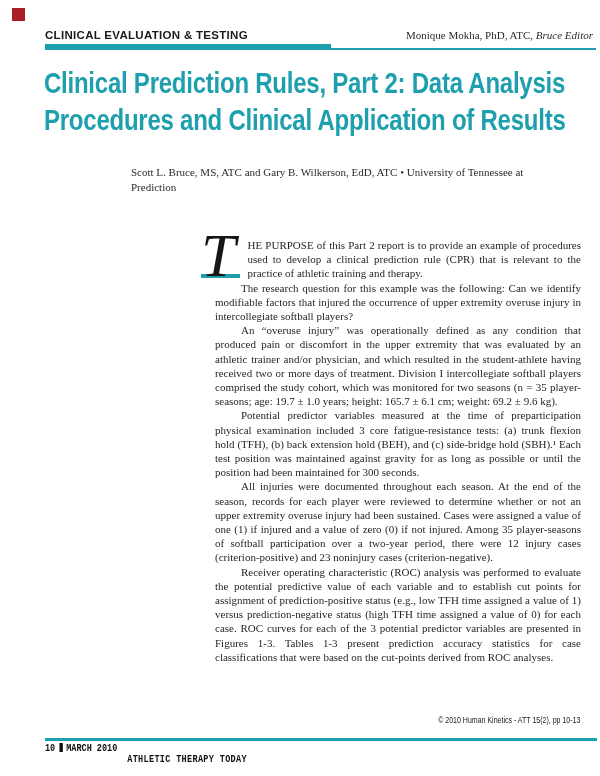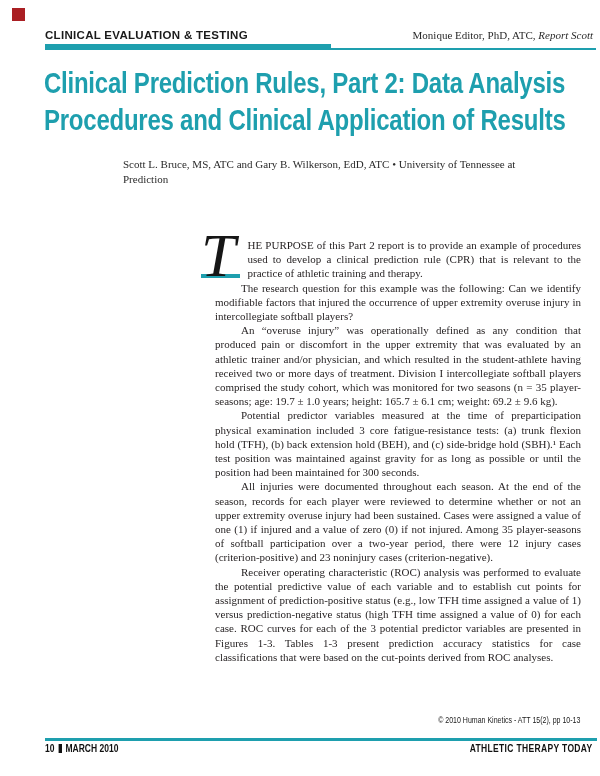--- a/index.html
+++ b/index.html
@@ -21,58 +21,58 @@
   .rule-thick { position:absolute; left:0; top:0; width:286px; height:5.5px; background:#1e9fae; }
   .rule-thin  { position:absolute; left:286px; right:0; bottom:0; height:2px; background:#1e9fae; }
 
   
   .title { position:absolute; left:44px; top:64px; margin:0; color:#1e9fae;
     font-family:"Liberation Sans", sans-serif; font-weight:bold; font-size:30px;
     line-height:37px; letter-spacing:-0.3px; transform:scaleX(0.80); transform-origin:left top; }
   .title .t-line { display:block; white-space:nowrap; }
 
   
-  .byline { position:absolute; left:123px; top:157px; width:430px; margin:0;
+  .byline { position:absolute; left:123px; top:157px; width:430px; margin:8px;
     font-size:11px; line-height:14.5px; color:#2a2a2a; }
   .byline span { display:block; }
 
   
   .body-col { position:absolute; left:215px; top:238px; width:366px;
     font-size:11px; line-height:14.2px; text-align:justify; }
   .body-col p { margin:0; }
   .body-col p.indent { text-indent:26px; }
   .dropcap { float:left; font-style:italic; font-weight:normal; color:#161616;
     font-size:62px; line-height:34px; padding:0 5px 2px 0; margin:0 7px 0 -14px;
     border-bottom:4px solid #1e9fae; }
 
   
   .copyright { position:absolute; right:20px; top:715px; margin:0;
     font-family:"Liberation Sans", sans-serif; font-size:9px; color:#1a1a1a;
     letter-spacing:0; transform:scaleX(0.78); transform-origin:right top; white-space:nowrap; }
 
   
   .footer-rule { position:absolute; left:45px; right:3px; top:738px; height:2.5px; background:#1e9fae; }
   .footer-row { position:absolute; left:45px; right:7px; top:743px; display:flex;
-    justify-content:space-between; font-family:Liberation Sans, sans-serif;
-    font-weight:bold; font-size:10px; color:#111; }
+    justify-content:space-between; font-family:Liberation Mono, monospace;
+    font-weight:bold; font-size:10px; color:#111;flex-direction:column; }
   .footer-left  { transform:scaleX(0.85); transform-origin:left top; white-space:nowrap; }
   .footer-right { transform:scaleX(0.85); transform-origin:right top; white-space:nowrap; letter-spacing:0.4px; }
   .blacksq { display:inline-block; width:4px; height:9px; background:#111;
     margin:0 4px 0 5px; vertical-align:-1px; }
 </style>
 </head>
 <body>
 
 <div class="page">
 
   <div class="corner-mark"></div>
 
   <div class="header-row">
     <span class="section-label">CLINICAL EVALUATION &amp; TESTING</span>
-    <span class="editor"><span>Monique Editor, PhD, ATC, </span><i>Report Scott</i></span>
+    <span class="editor"><span>Monique Mokha, PhD, ATC, </span><i>Bruce Editor</i></span>
   </div>
   <div class="header-rule">
     <div class="rule-thick"></div>
     <div class="rule-thin"></div>
   </div>
 
   <h1 class="title">
     <span class="t-line">Clinical Prediction Rules, Part 2: Data Analysis</span>
     <span class="t-line">Procedures and Clinical Application of Results</span>
   </h1>

